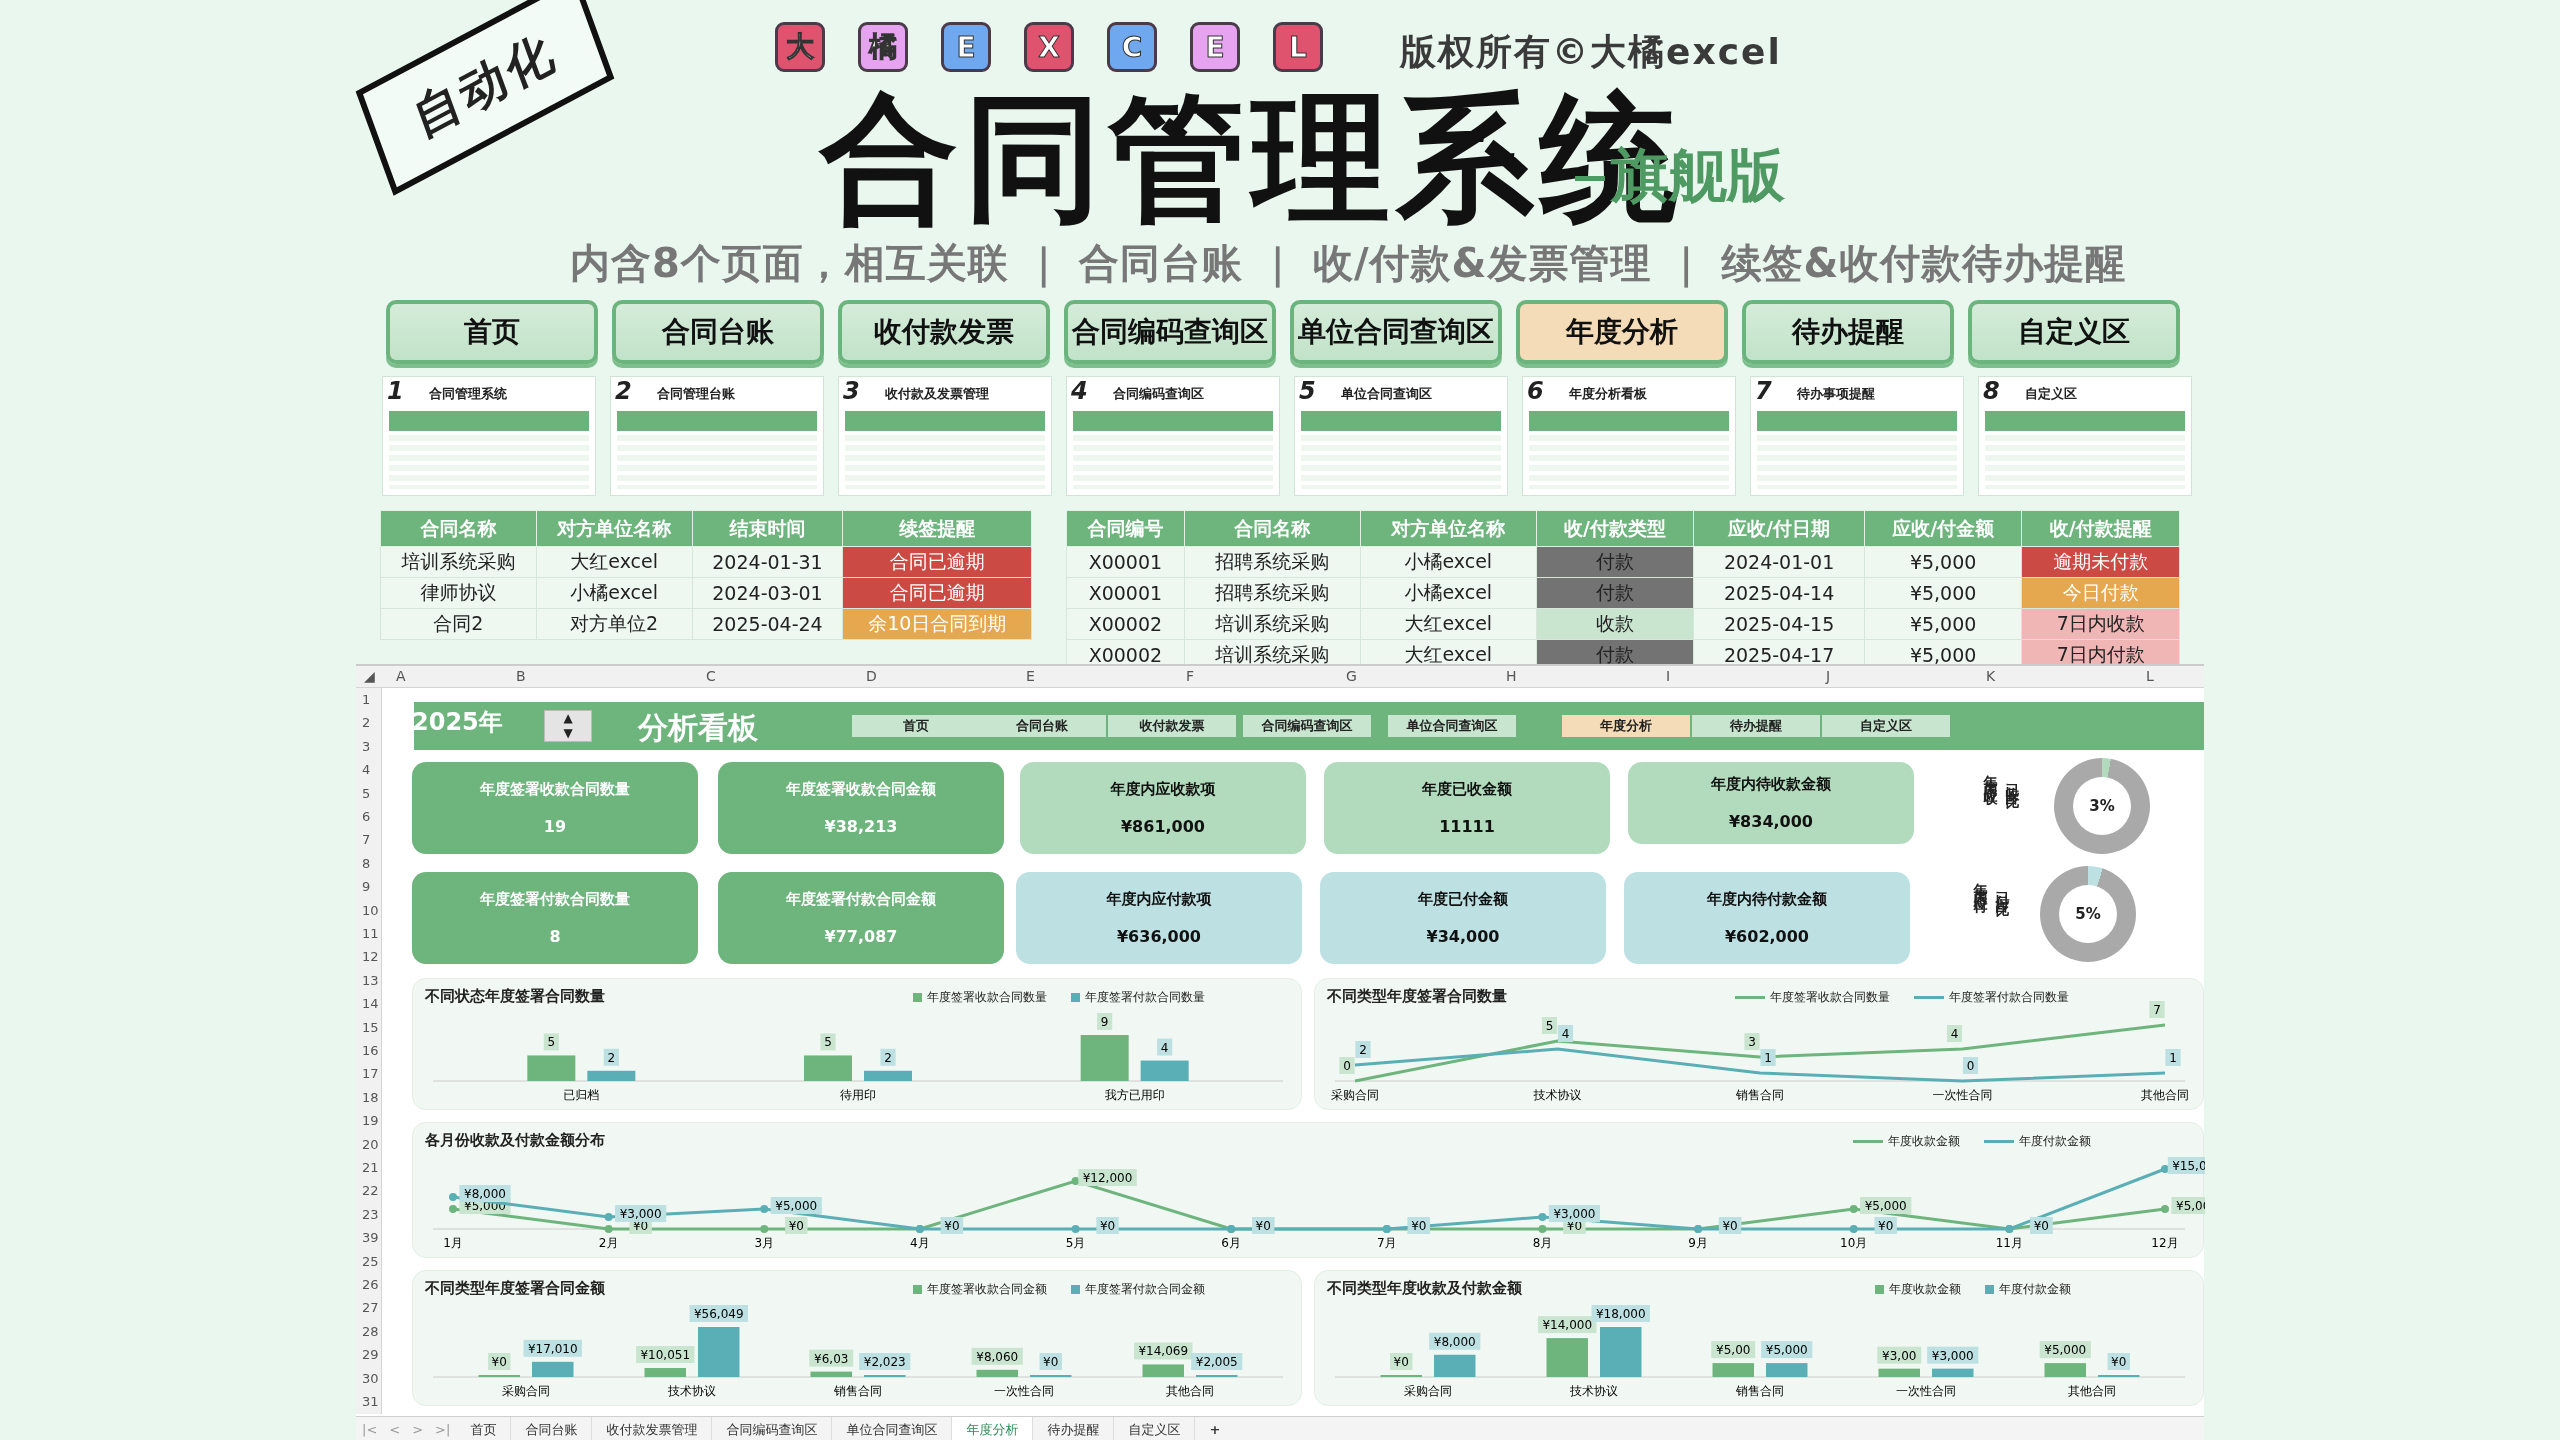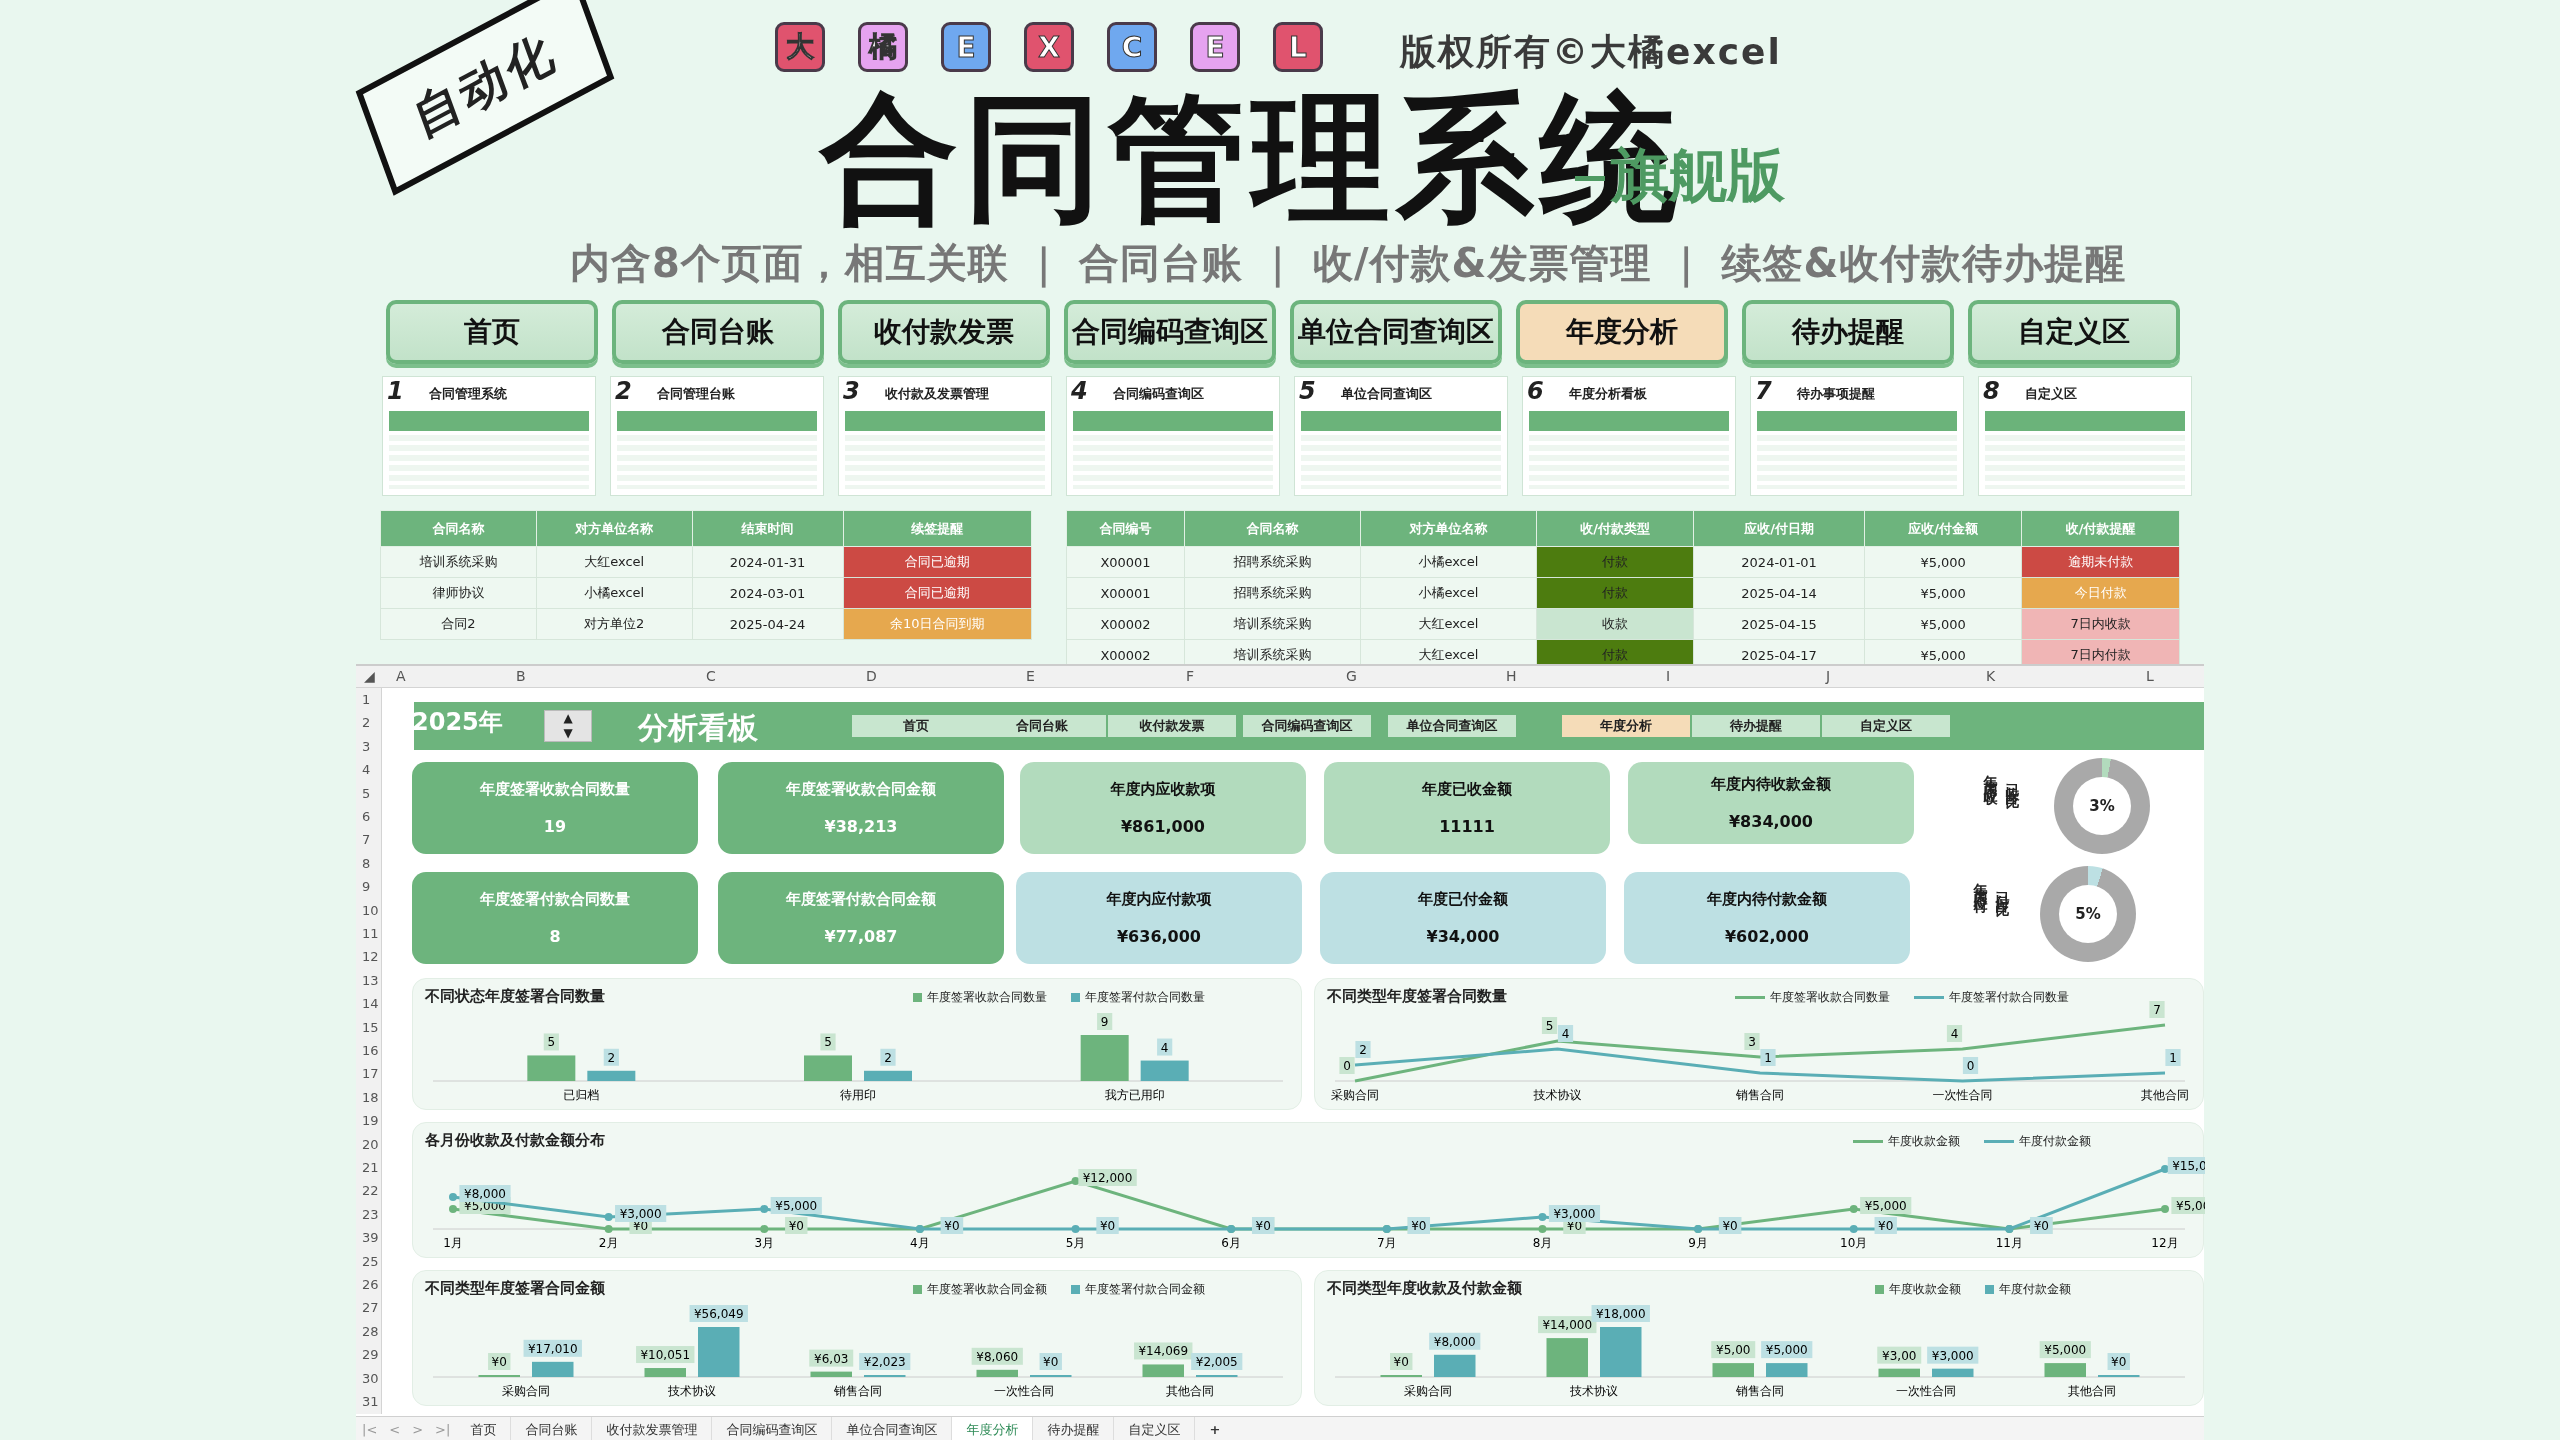--- a/index.html
+++ b/index.html
@@ -18,27 +18,27 @@
 .nav-row{left:386px;top:300px;display:flex;gap:14px}
 .nav-btn{width:212px;height:64px;background:linear-gradient(#d4ecd9,#c2e2c9);border:4px solid #6cb47d;border-radius:10px;display:flex;align-items:center;justify-content:center;font-size:28px;font-weight:bold;color:#111;box-shadow:0 4px 0 #7cbf8c}
 .nav-btn.active{background:#f5dcb8;border-color:#6cb47d}
 .thumb-row{left:382px;top:376px;display:flex;gap:14px}
 .thumb{width:214px;height:120px;background:#fff;border:1px solid #cfe4d5;position:relative;overflow:hidden}
 .thumb .tn{position:absolute;left:4px;top:0;font-size:24px;font-weight:900;font-style:italic}
 .thumb .tt{position:absolute;left:46px;top:8px;font-size:13px;font-weight:bold;white-space:nowrap}
 .thumb .tb{position:absolute;left:6px;right:6px;top:34px;height:20px;background:#6bb37a}
 .thumb .tg{position:absolute;left:6px;right:6px;top:58px;bottom:6px;background:repeating-linear-gradient(#eef6f0 0 6px,#fff 6px 10px)}
 
-table{border-collapse:collapse;position:absolute;font-size:13px}
+table{border-collapse:collapse;position:absolute;font-size:19px}
 th{background:#6db47d;color:#fff;font-weight:bold;height:36px;border:1px solid #e1f0e4}
 td{height:31px;text-align:center;border:1px solid #d6e6da;background:#eef8f1;white-space:nowrap}
 td.red{background:#cc4a44;color:#fff}
 td.orange{background:#e6a84e;color:#fff}
 td.pink{background:#f0b5b5;color:#222}
-td.blue{background:#4d7c0f}
+td.blue{background:#737373}
 td.green{background:#c9e5d0}
 
 .sheet{left:356px;top:664px;width:1848px;height:776px;background:#fff;border-top:2px solid #ccc}
 .colhdr{left:0;top:0;width:1848px;height:22px;background:#f1f1f1;border-bottom:1px solid #d4d4d4;font-size:14px;color:#555}
 .colhdr span{position:absolute;top:2px}
 .rowhdr{left:0;top:22px;width:26px;height:726px;background:#f1f1f1;border-right:1px solid #d4d4d4;font-size:13px;color:#555}
 .rowhdr span{position:absolute;left:6px}
 .dash-bar{left:58px;top:36px;width:1790px;height:48px;background:#6db47d}
 .year{left:56px;top:40px;font-size:24px;font-weight:bold;color:#fff}
 .spin{left:188px;top:44px;width:48px;height:32px;background:#e4e4e4;border:1px solid #bbb;font-size:12px;line-height:15px;text-align:center}

